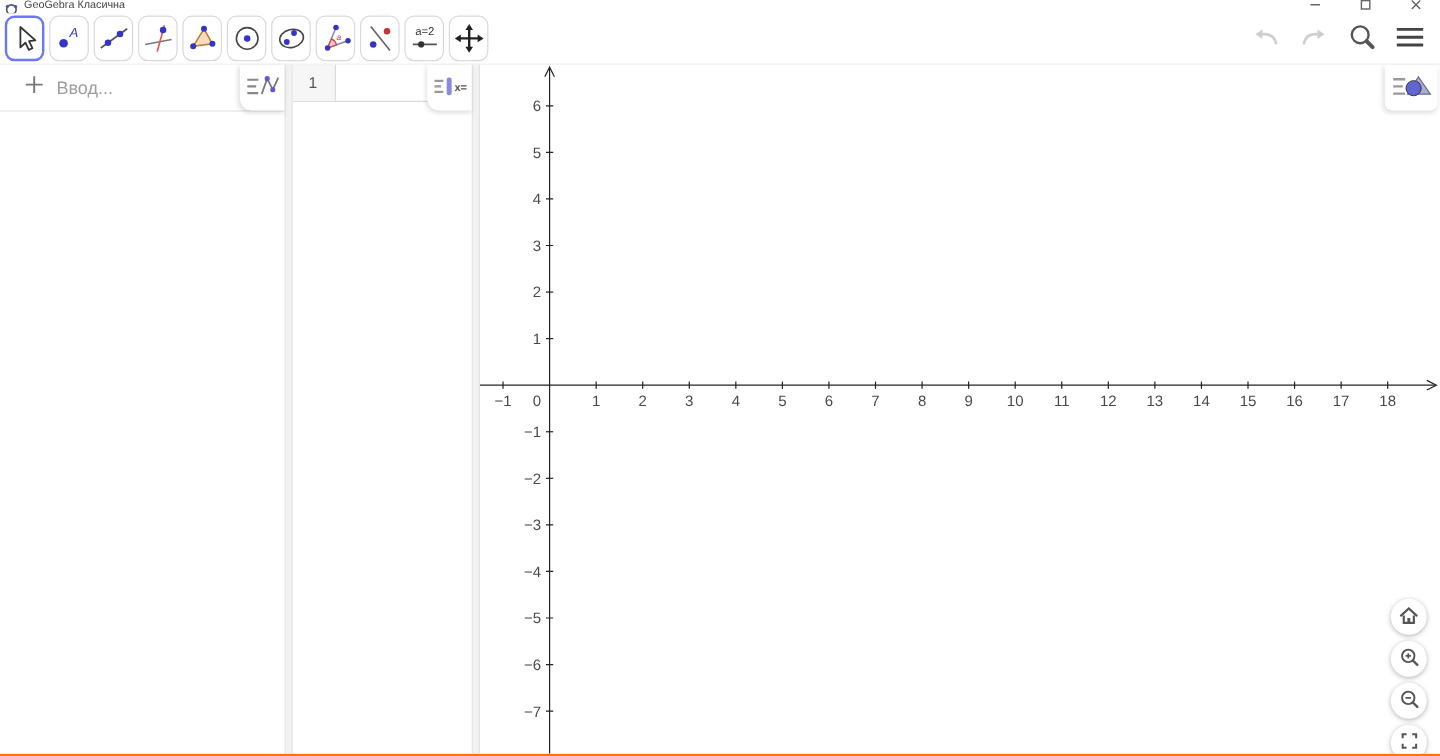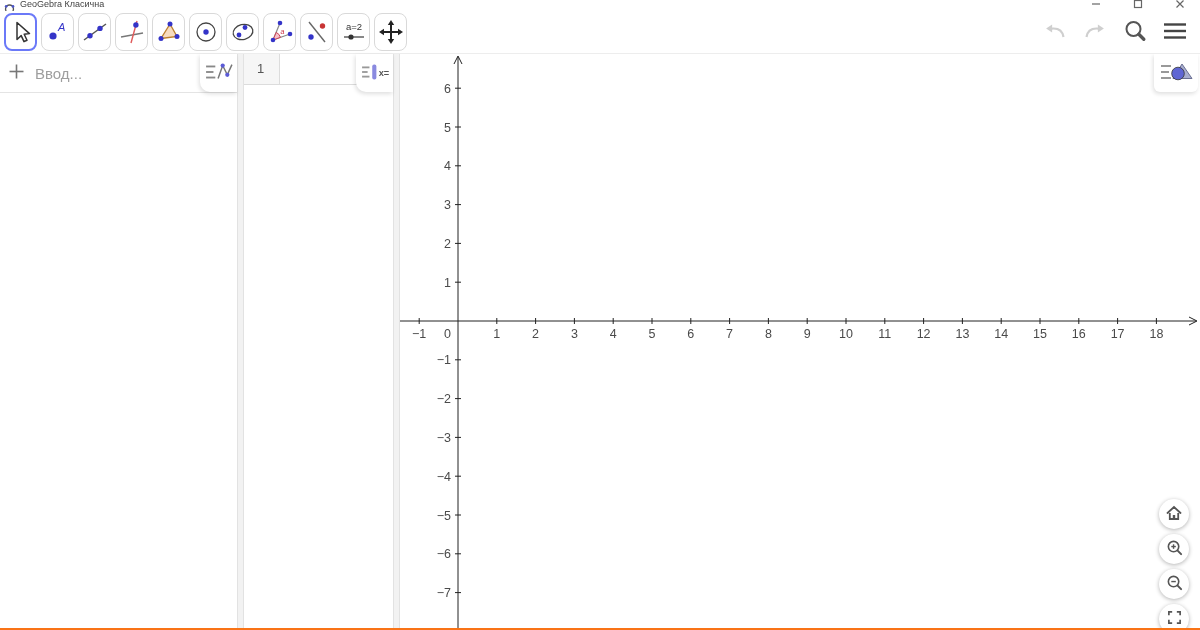--- a/index.html
+++ b/index.html
@@ -31,21 +31,21 @@
   
   .main { flex:1 1 auto; display:flex; height:577px; position:relative; }
   .algebra-panel { width:237px; position:relative; background:#fff; }
   .vdivider { width:7px; background:#f2f2f2; border-left:1px solid #e2e2e2;
               border-right:1px solid #e2e2e2; cursor:col-resize; }
   .cas-panel { width:149px; position:relative; background:#fff; }
   .graphics-panel { width:800px; position:relative; background:#fff; overflow:hidden; }
 
   
   .input-row { height:39px; display:flex; align-items:center; gap:10px;
-               padding-left:8px; border-bottom:1px solid #e4e4e4; }
+               padding-left:20px; border-bottom:1px solid #e4e4e4; }
   .input-row input { flex:1; border:none; outline:none; font-size:15px; color:#333;
                      font-family:"Liberation Sans",sans-serif; background:transparent; min-width:0; }
   .input-row input::placeholder { color:#9e9e9e; }
 
   
   .stylecard { position:absolute; top:0; right:0; width:37px; height:38px; background:#fff;
                border-radius:0 0 0 10px; box-shadow:-1px 2px 4px rgba(0,0,0,.13);
                display:flex; align-items:center; justify-content:center; z-index:3;
                border:none; cursor:pointer; padding:0; }
   .stylecard.graphics { width:44px; right:2px; border-radius:0 0 6px 6px; }

